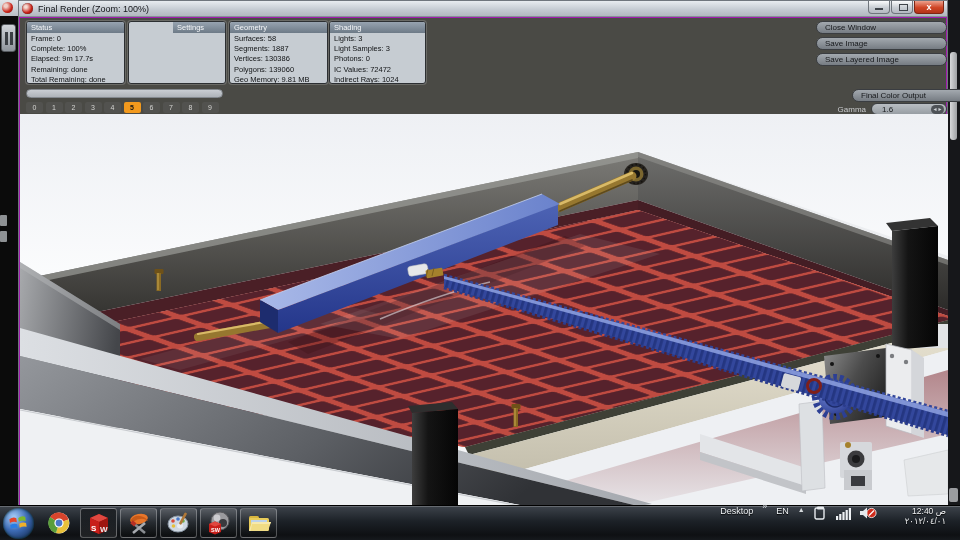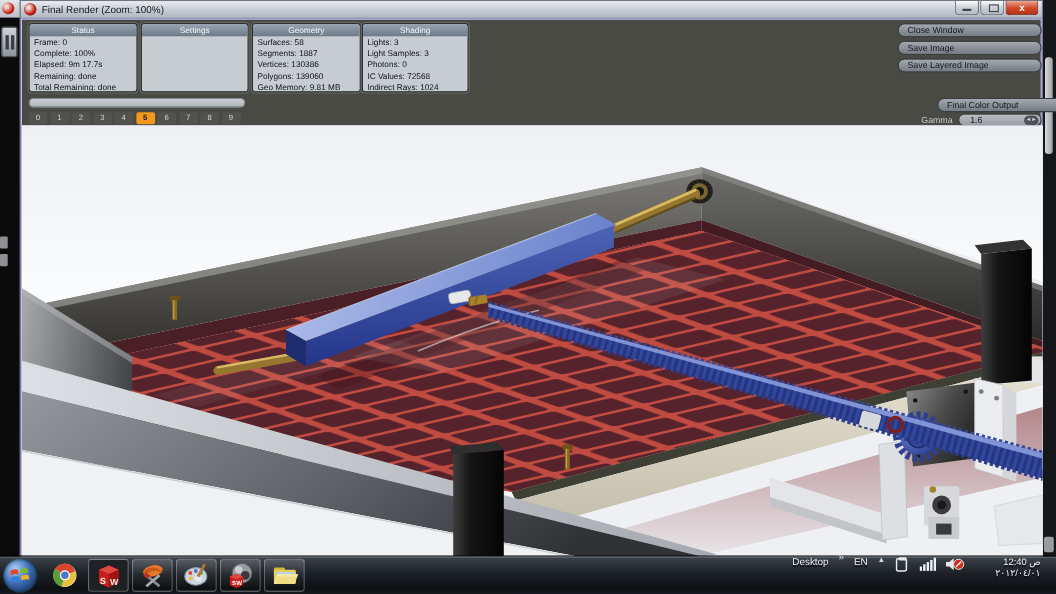--- a/index.html
+++ b/index.html
@@ -12,40 +12,40 @@
     background:radial-gradient(circle at 35% 35%,#f0d0c8 15%,#c92318 60%,#6e0f08);}
   .left-strip .pause-btn{position:absolute;left:1px;top:24px;width:15px;height:28px;border-radius:3px;
     background:linear-gradient(#cfd3d8,#8e949b);border:1px solid #55595e;box-sizing:border-box;}
   .left-strip .pause-btn i{position:absolute;top:7px;width:3px;height:13px;background:#3a3e43;}
   .left-strip .mark{position:absolute;left:0;width:7px;height:11px;background:#8e9194;border-radius:1px;}
   .right-strip{position:absolute;left:948px;top:0;width:12px;height:540px;background:#16171a;}
   .right-strip .scroll{position:absolute;left:2px;top:52px;width:7px;height:88px;border-radius:3px;
     background:linear-gradient(90deg,#d8d9db,#9fa1a4);}
   .right-strip .thumb{position:absolute;left:1px;top:488px;width:9px;height:14px;border-radius:2px;background:#9a9c9f;}
   
-  .fr-window{position:absolute;left:18px;top:0;width:930px;height:506px;background:#c4b5fd;
+  .fr-window{position:absolute;left:18px;top:0;width:930px;height:506px;background:#a21caf;
     border:1px solid #70767d;box-sizing:border-box;}
   .titlebar{position:absolute;left:0;top:0;right:0;height:16px;display:flex;align-items:center;
     background:linear-gradient(#e8ecf0,#c3c9d0 60%,#b2b8bf);border-bottom:1px solid #878e96;padding:0 3px;box-sizing:border-box;}
   .app-icon{width:11px;height:11px;border-radius:50%;flex:0 0 auto;
     background:radial-gradient(circle at 35% 35%,#f4dcd4 12%,#c92318 58%,#6e0f08);box-shadow:inset 0 0 1px #400;}
   .title-text{font-size:9px;color:#15171a;margin-left:5px;white-space:nowrap;}
   .winbtns{position:absolute;right:3px;top:0;display:flex;}
   .winbtn{width:22px;height:13px;border:1px solid #6f757c;border-top:none;border-radius:0 0 4px 4px;
     box-sizing:border-box;background:linear-gradient(#fbfcfd,#c8cdd3 55%,#b4bac1);position:relative;margin-left:1px;}
   .winbtn.close{width:30px;background:linear-gradient(#eda18d,#cf4526 55%,#b33317);border-color:#7e2513;}
   .winbtn .g-min{position:absolute;left:6px;bottom:3px;width:8px;height:2px;background:#3f444a;}
   .winbtn .g-max{position:absolute;left:7px;top:3px;width:7px;height:5px;border:1.5px solid #3f444a;}
   .winbtn .g-x{position:absolute;left:0;right:0;top:0;text-align:center;font-size:9px;font-weight:bold;color:#fff;line-height:12px;}
   
   .toolzone{position:absolute;left:1px;top:17px;width:926px;height:96px;background:#4a4a45;}
   .panel{position:absolute;top:3px;height:63px;background:#c6ccd2;border:1px solid #2c2f32;border-radius:3px;
     overflow:hidden;box-sizing:border-box;box-shadow:0 0 0 1px #6a6a66;}
   .panel-h{height:11px;background:linear-gradient(#97a3b0,#6d7a87);color:#f4f6f8;font-size:7.5px;
-    line-height:11px;padding:0 4px;text-align:center;}
+    line-height:11px;padding:0 4px;}
   .panel-b{padding:1px 4px 0 4px;}
   .panel-line{font-size:7.5px;line-height:10.2px;color:#101214;white-space:nowrap;}
   .progressbar{position:absolute;left:6px;top:71px;width:197px;height:9px;border-radius:5px;
     background:linear-gradient(#c9cdd2,#aeb3b9);border:1px solid #83888e;box-sizing:border-box;}
   .buckets{position:absolute;left:6px;top:84px;display:flex;gap:2.5px;}
   .bucket{width:17px;height:11px;border-radius:2px;background:#52524f;color:#d4d4d1;font-size:7px;
     text-align:center;line-height:11px;}
   .actions{position:absolute;left:796px;top:0;width:131px;}
   .pill{background:linear-gradient(#a3a9af,#767c83);border:1px solid #3a3d41;border-radius:7px;color:#16181b;
     font-size:8px;display:flex;align-items:center;padding:0 8px;height:13px;box-sizing:border-box;margin-top:3px;}
@@ -122,40 +122,40 @@
           <div class="panel" style="left: 6px; width: 99px;">
             <div class="panel-h">Status</div>
             <div class="panel-b">
               <div class="panel-line">Frame: 0</div>
               <div class="panel-line">Complete: 100%</div>
               <div class="panel-line">Elapsed: 9m 17.7s</div>
               <div class="panel-line">Remaining: done</div>
               <div class="panel-line">Total Remaining: done</div>
             </div>
           </div>
-          <div class="panel" style="left: 108px; width: 98px;">
+          <div class="panel" style="left: 108px; width: 98px; padding-left: 44px;">
             <div class="panel-h">Settings</div>
           </div>
           <div class="panel" style="left: 209px; width: 99px;">
             <div class="panel-h">Geometry</div>
             <div class="panel-b">
               <div class="panel-line">Surfaces: 58</div>
               <div class="panel-line">Segments: 1887</div>
               <div class="panel-line">Vertices: 130386</div>
               <div class="panel-line">Polygons: 139060</div>
               <div class="panel-line">Geo Memory: 9.81 MB</div>
             </div>
           </div>
           <div class="panel" style="left: 309px; width: 97px;">
             <div class="panel-h">Shading</div>
             <div class="panel-b">
               <div class="panel-line">Lights: 3</div>
               <div class="panel-line">Light Samples: 3</div>
               <div class="panel-line">Photons: 0</div>
-              <div class="panel-line">IC Values: 72568</div>
+              <div class="panel-line">IC Values: 72472</div>
               <div class="panel-line">Indirect Rays: 1024</div>
             </div>
           </div>
         </div>
       <div class="progressbar"></div>
       <div class="buckets" id="buckets">
           <div class="bucket">0</div>
           <div class="bucket">1</div>
           <div class="bucket">2</div>
           <div class="bucket">3</div>

